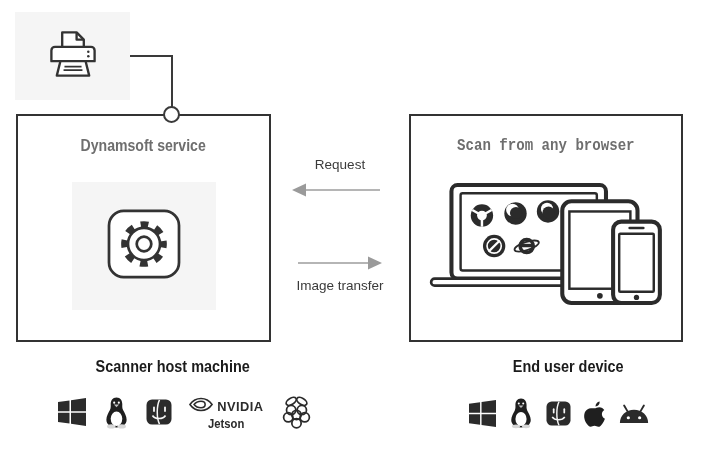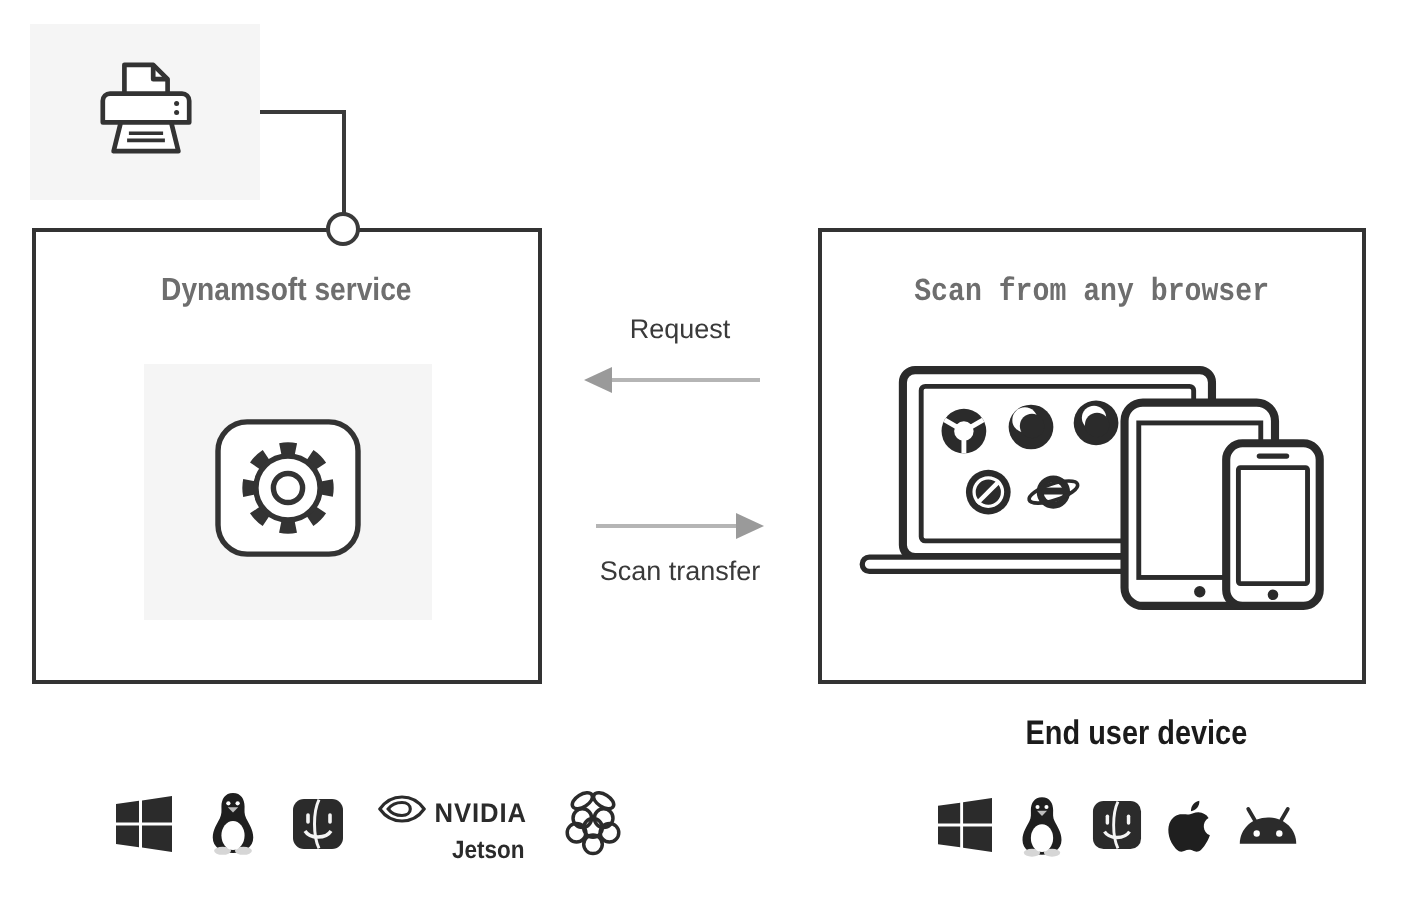--- a/index.html
+++ b/index.html
@@ -42,21 +42,21 @@
 
   
   .col-label{text-align:center;font-size:17px;font-weight:700;color:#1b1b1b;white-space:nowrap;}
   #scanner-host-label{left:45px;top:357px;width:255px;}
   #end-user-label{left:470px;top:357px;width:196px;text-align:center;}
   .icon-row{display:flex;align-items:center;justify-content:space-between;}
   #scanner-host-icons{left:58px;top:392px;width:254px;height:44px;}
   #end-user-icons{left:469px;top:397px;width:181px;height:36px;}
 
   
-  #nvidia-block{display:flex;flex-direction:column;align-items:flex-end;line-height:1;}
+  #nvidia-block{display:flex;flex-direction:column;align-items:center;line-height:1;}
   #nvidia-row{display:flex;align-items:center;gap:3px;}
   #nvidia-text{font-size:13.5px;font-weight:800;color:#2b2b2b;letter-spacing:.5px;
                display:inline-block;transform:scaleX(.95);}
   #jetson-text{font-size:12.5px;font-weight:700;color:#2b2b2b;margin-top:3px;
                display:inline-block;transform:scaleX(.9);}
 </style>
 </head>
 <body>
 
 <div id="canvas">
@@ -97,21 +97,21 @@
     </div>
   </div>
   <svg id="arrow-left" class="abs" width="90" height="14">
     <line x1="13" y1="7" x2="88" y2="7" stroke="#b5b5b5" stroke-width="2"></line>
     <polygon points="0,7 14,0.5 14,13.5" fill="#9a9a9a"></polygon>
   </svg>
   <svg id="arrow-right" class="abs" width="84" height="14">
     <line x1="0" y1="7" x2="71" y2="7" stroke="#b5b5b5" stroke-width="2"></line>
     <polygon points="84,7 70,0.5 70,13.5" fill="#9a9a9a"></polygon>
   </svg>
-  <div id="image-transfer-label" class="abs flow-label">Scan transfer</div>
+  <div id="image-transfer-label" class="abs flow-label">Image transfer</div>
 
   <div id="browser-box" class="abs big-box">
     <div class="box-title">
       <span class="cond">Scan from any browser</span>
     </div>
     <div id="devices-wrap">
       <svg width="236" height="122" viewBox="0 0 230 120">
 
         <g fill="#fff" stroke="#2b2b2b">
           <rect x="22" y="2" width="152" height="92" rx="6" stroke-width="4"></rect>
@@ -158,20 +158,23 @@
         <g fill="#fff" stroke="#2b2b2b">
           <rect x="181" y="38" width="46" height="80" rx="8" stroke-width="4"></rect>
           <rect x="187" y="50" width="34" height="57" rx="1" stroke-width="2.4"></rect>
           <rect x="196" y="43" width="16" height="2.6" rx="1.3" fill="#2b2b2b" stroke="none"></rect>
           <circle cx="204" cy="112.5" r="2.6" fill="#2b2b2b" stroke="none"></circle>
         </g>
       </svg>
     </div>
   </div>
 
+  <div id="scanner-host-label" class="abs col-label">
+    <span class="cond2">Scanner host machine</span>
+  </div>
   <div id="scanner-host-icons" class="abs icon-row">
     <span>
       <svg width="28" height="28" viewBox="0 0 28 28" fill="#2b2b2b">
         <path d="M0,4 L11.5,2.4 L11.5,13.2 L0,13.2 Z M13,2.2 L28,0 L28,13.2 L13,13.2 Z M0,14.8 L11.5,14.8 L11.5,25.6 L0,24 Z M13,14.8 L28,14.8 L28,28 L13,25.8 Z"></path>
       </svg>
     </span>
     <span>
       <svg width="27" height="33" viewBox="0 0 28 34">
         <path d="M14,1.5 C9.8,1.5 8,4.8 8,8.5 C8,10.5 8.3,12.3 7.2,14.5 C5.8,17.3 3.5,20.5 3.5,24.5 C3.5,29.5 8,32.5 14,32.5 C20,32.5 24.5,29.5 24.5,24.5 C24.5,20.5 22.2,17.3 20.8,14.5 C19.7,12.3 20,10.5 20,8.5 C20,4.8 18.2,1.5 14,1.5 Z" fill="#1f1f1f"></path>
         <ellipse cx="8.6" cy="31.4" rx="4.4" ry="2.1" fill="#d6d6d6"></ellipse>

